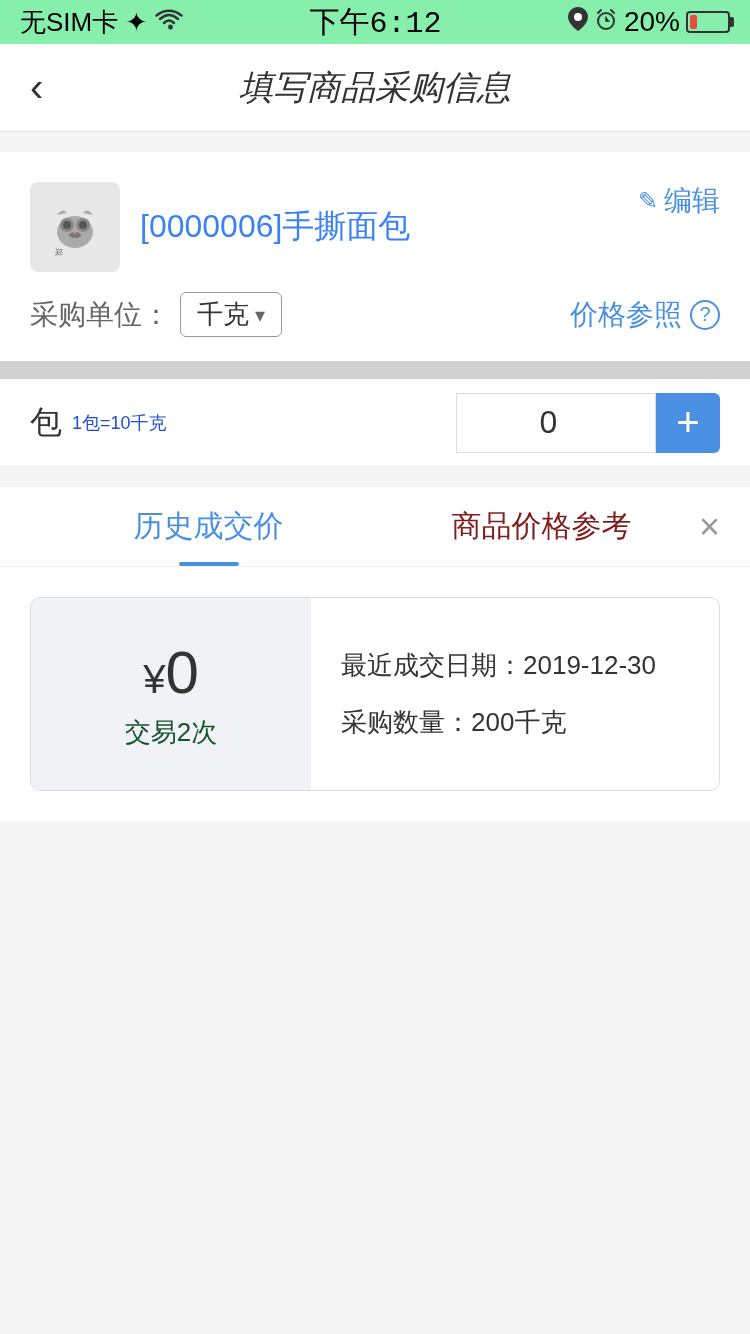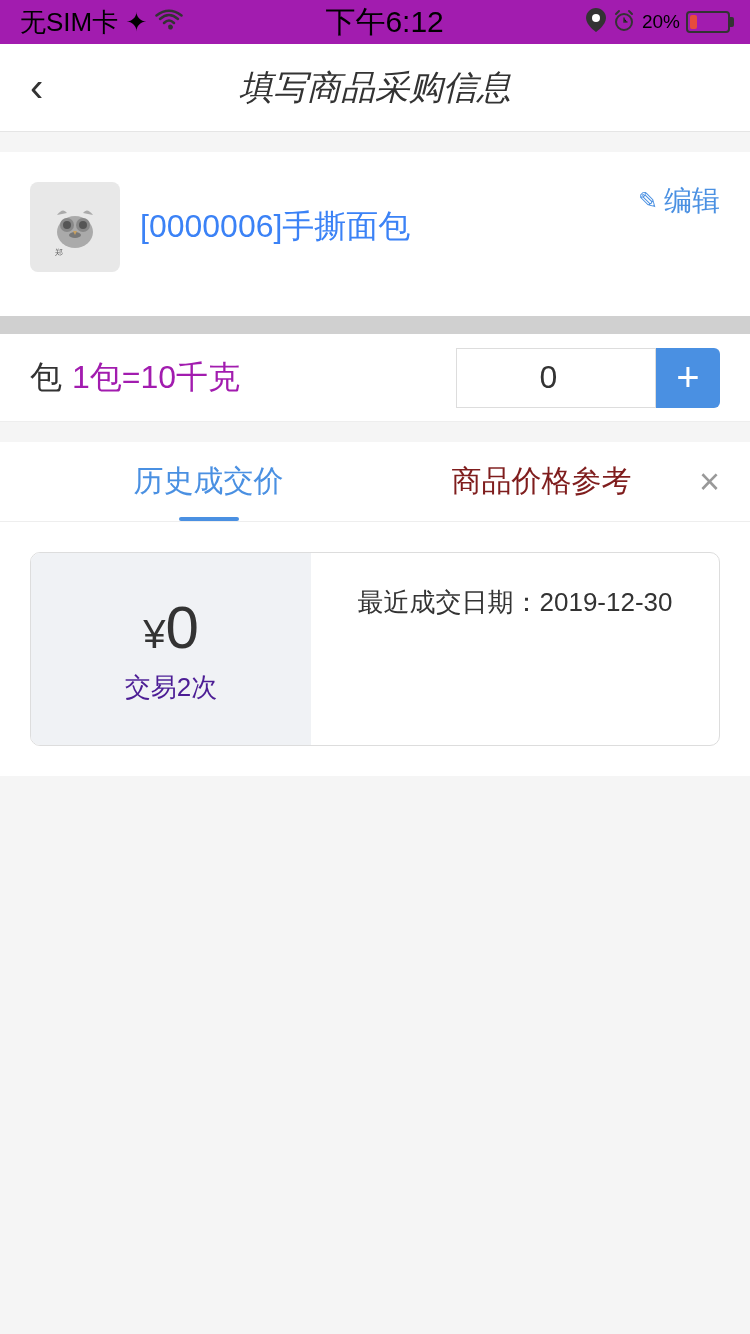--- a/index.html
+++ b/index.html
@@ -10,43 +10,44 @@
       background: #f5f5f5;
       font-family: -apple-system, "PingFang SC", "Helvetica Neue", Arial, sans-serif;
       position: relative;
       overflow-x: hidden;
     }
 
     
     .status-bar {
       width: 750px;
       height: 44px;
-      background: #a21caf;
+      background: #86efac;
       display: flex;
       align-items: center;
       justify-content: space-between;
       padding: 0 20px;
       font-size: 28px;
       font-weight: 500;
     }
     .status-left {
       display: flex;
       align-items: center;
       gap: 8px;
       font-size: 26px;
     }
     .status-center {
       font-size: 30px;
       font-weight: 500;
+      font-family: Liberation Mono, monospace;
     }
     .status-right {
       display: flex;
       align-items: center;
       gap: 6px;
-      font-size: 19px;
+      font-size: 28px;
     }
     .battery-icon {
       width: 44px;
       height: 22px;
       border: 2px solid #333;
       border-radius: 4px;
       position: relative;
       display: inline-flex;
       align-items: center;
       padding: 2px;
@@ -211,22 +212,22 @@
       display: flex;
       align-items: center;
       gap: 10px;
     }
     .quantity-unit {
       font-size: 32px;
       color: #333;
       font-weight: 500;
     }
     .quantity-conv {
-      font-size: 32px;
-      color: #a21caf;
+      font-size: 18px;
+      color: #1d4ed8;
     }
     .quantity-control {
       display: flex;
       align-items: center;
       gap: 0;
     }
     .quantity-input {
       width: 200px;
       height: 60px;
       border: 1px solid #ddd;
@@ -323,27 +324,28 @@
     .price-main {
       font-size: 60px;
       color: #333;
       font-weight: 500;
     }
     .price-currency {
       font-size: 40px;
     }
     .price-sub {
       font-size: 26px;
-      color: #4c1d95;
+      color: #14532d;
       margin-top: 8px;
     }
     .price-right-panel {
       flex: 1;
       padding: 30px 30px;
       display: flex;
+      flex-direction: column;
       gap: 18px;
       justify-content: center;
     }
     .price-detail-row {
       font-size: 26px;
       color: #333;
       line-height: 1.5;
     }
 
     
@@ -415,20 +417,33 @@
             <text x="10" y="58" font-size="8" fill="#666" font-family="sans-serif">郑</text>
           </svg>
         </div>
         <div class="product-name">[0000006]手撕面包</div>
       </div>
       <div class="edit-btn">
         <span class="edit-icon">✎</span>
         <span>编辑</span>
       </div>
     </div>
+    <div class="product-footer">
+      <div class="purchase-unit">
+        <span>采购单位：</span>
+        <div class="unit-badge">
+          <span>千克</span>
+          <span class="unit-arrow">▾</span>
+        </div>
+      </div>
+      <div class="price-ref">
+        <span>价格参照</span>
+        <div class="help-circle">?</div>
+      </div>
+    </div>
   </div>
 
   <div class="gray-divider"></div>
 
   <div class="quantity-row">
     <div class="quantity-label">
       <span class="quantity-unit">包</span>
       <span class="quantity-conv">1包=10千克</span>
     </div>
     <div class="quantity-control">
@@ -453,18 +468,21 @@
         <div class="price-left-panel">
           <div class="price-main">
             <span class="price-currency">¥</span><span>0</span>
           </div>
           <div class="price-sub">交易2次</div>
         </div>
         <div class="price-right-panel">
           <div class="price-detail-row">
             <span>最近成交日期：</span><span>2019-12-30</span>
           </div>
+          <div class="price-detail-row">
+            <span>采购数量：</span><span>200千克</span>
+          </div>
         </div>
       </div>
     </div>
   </div>
 
 </div>
 
 </body></html>

